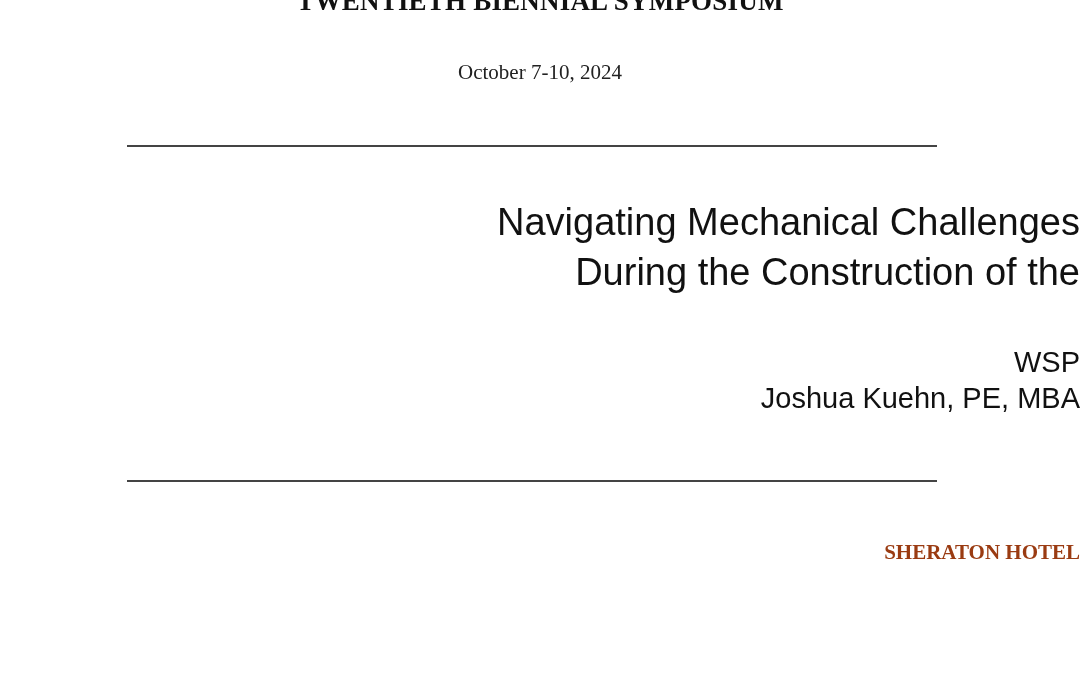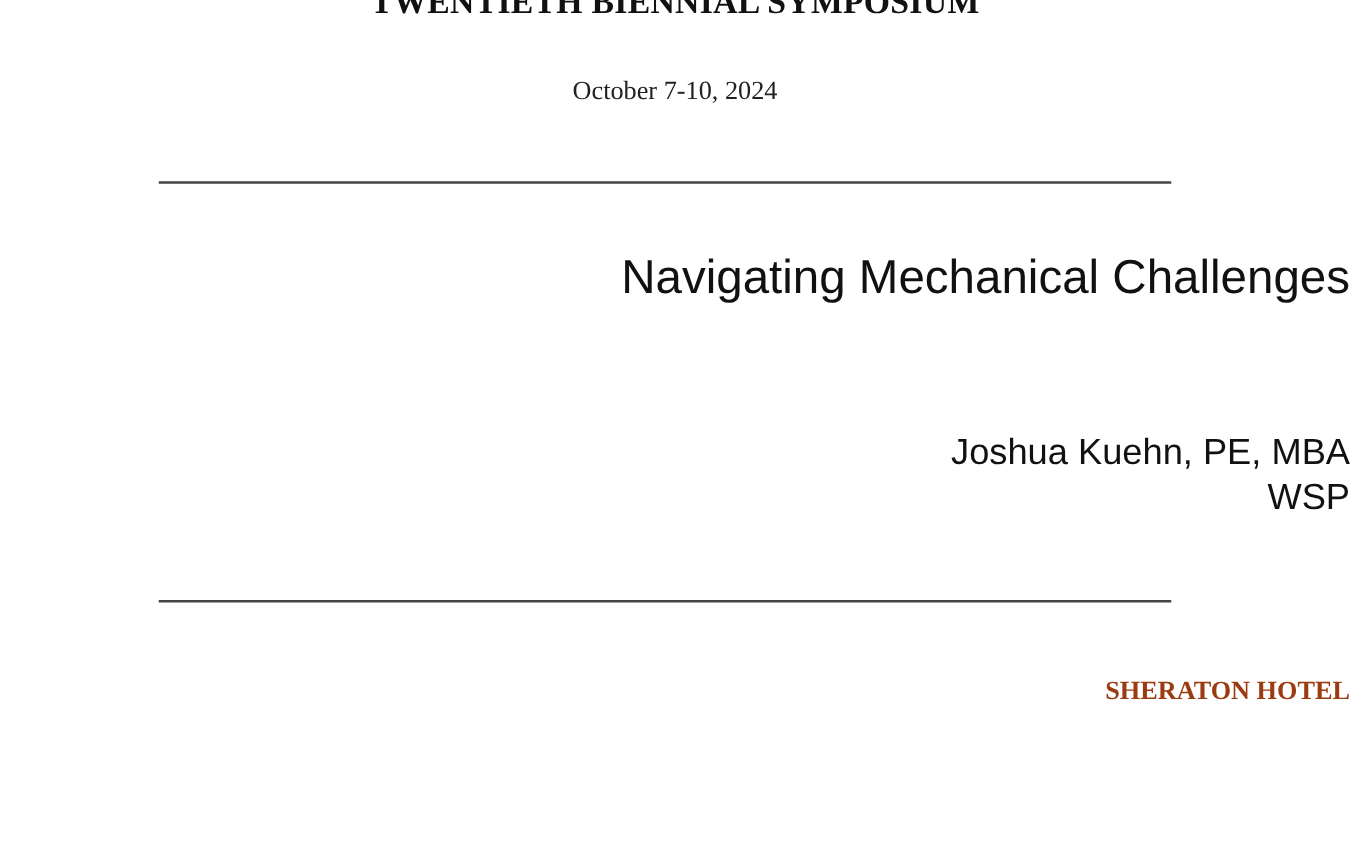--- a/index.html
+++ b/index.html
@@ -58,24 +58,25 @@
 </head>
 <body>
 
 <div class="abs symposium">TWENTIETH BIENNIAL SYMPOSIUM</div>
 <div class="abs dates">October 7-10, 2024</div>
 
 <div class="rule top"></div>
 
 <div class="abs title">
   <span class="line">Navigating Mechanical Challenges</span>
+  <span class="line">During the Construction of the</span>
 </div>
 
 <div class="abs author">
+  <span class="line">WSP</span>
   <span class="line">Joshua Kuehn, PE, MBA</span>
-  <span class="line">WSP</span>
 </div>
 
 <div class="rule bottom"></div>
 
 <div class="abs venue">
   <span class="line">SHERATON HOTEL</span>
 </div>
 
 </body></html>

